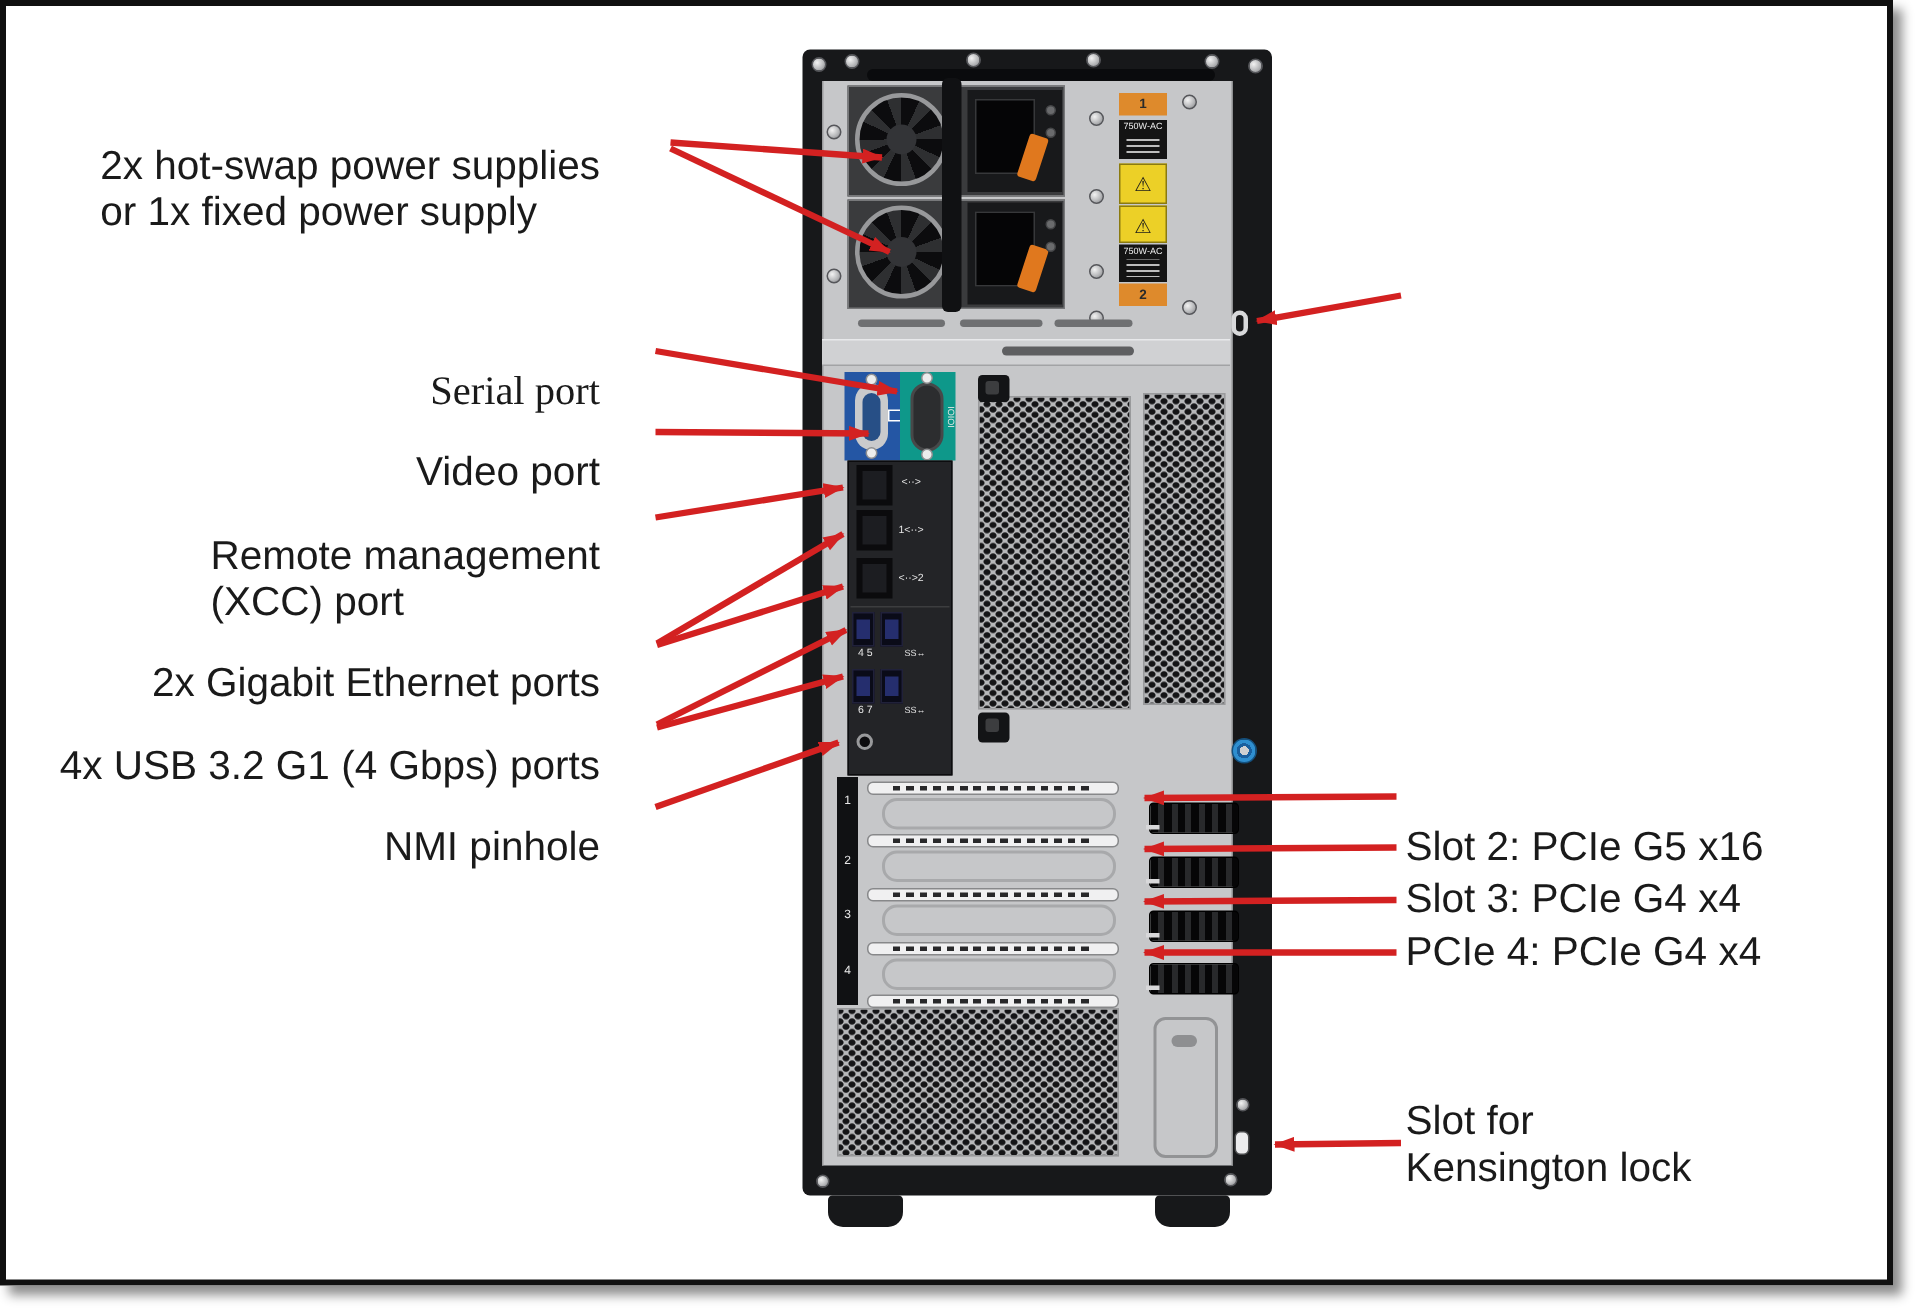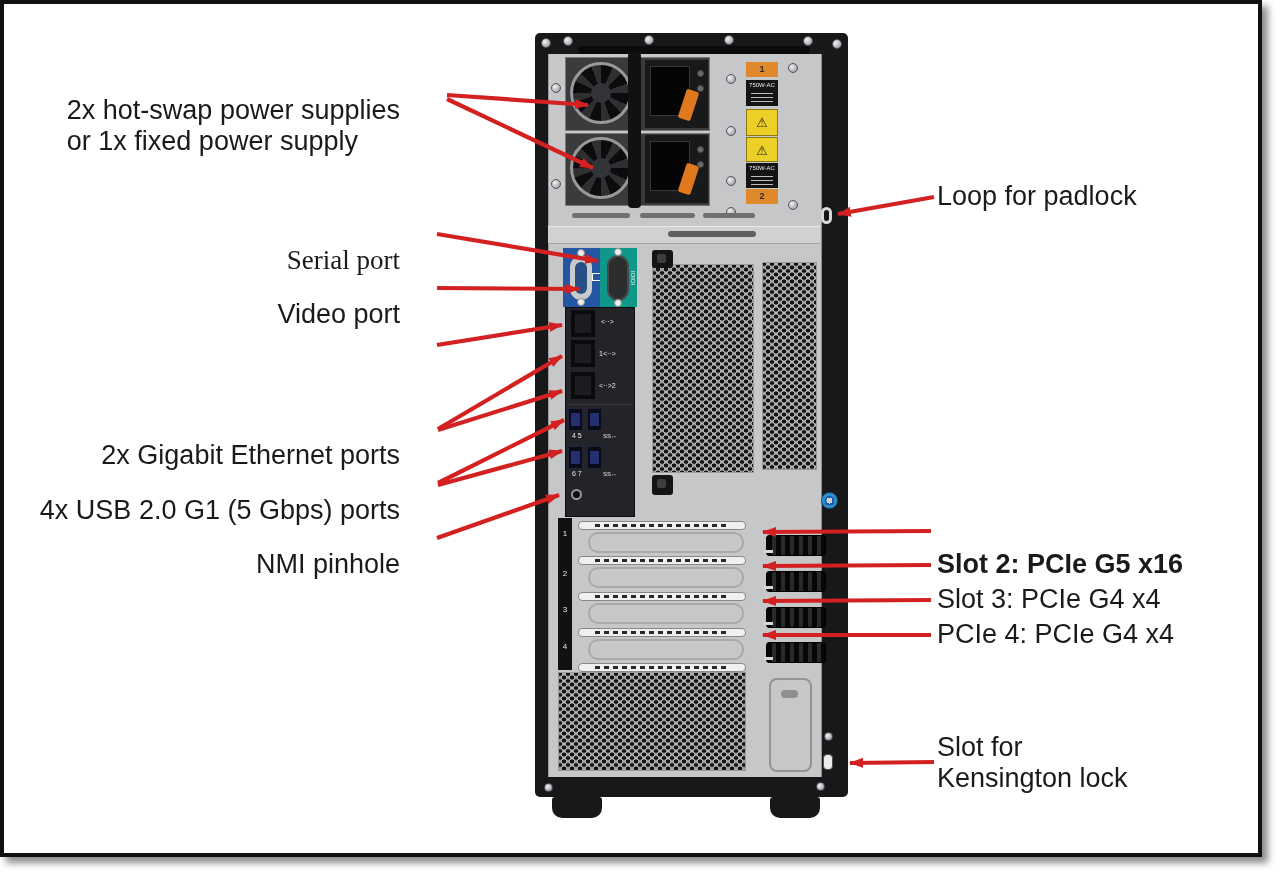--- a/index.html
+++ b/index.html
@@ -253,26 +253,27 @@
 
   <div class="abs screw" style="left:544px;top:783px;width:9px;height:9px;"></div>
   <div class="abs screw" style="left:816px;top:782px;width:9px;height:9px;"></div>
   <div class="abs foot" style="left:552px;"></div>
   <div class="abs foot" style="left:770px;"></div>
 
   <div class="abs lbl left" style="top:68px;">2x hot-swap power supplies
 or 1x fixed power supply</div>
   <div class="abs lbl left" style="top:218px;font-family:Liberation Serif, serif;">Serial port</div>
   <div class="abs lbl left" style="top:272px;">Video port</div>
+  <div class="abs lbl left" style="top:328px;">Remote management
+(XCC) port</div>
   <div class="abs lbl left" style="top:413px;">2x Gigabit Ethernet ports</div>
-  <div class="abs lbl left" style="top:468px;">4x USB 2.0 G1 (5 Gbps) ports</div>
+  <div class="abs lbl left" style="top:468px;">4x USB 3.2 G1 (4 Gbps) ports</div>
   <div class="abs lbl left" style="top:522px;">NMI pinhole</div>
 
-  <div class="abs lbl right" style="top:181px;">Loop for padlock</div>
-  <div class="abs lbl right" style="top:549px;font-weight:bold;">Slot 2: PCIe G5 x16</div>
+  <div class="abs lbl right" style="top:549px;">Slot 2: PCIe G5 x16</div>
   <div class="abs lbl right" style="top:584px;">Slot 3: PCIe G4 x4</div>
   <div class="abs lbl right" style="top:619px;">PCIe 4: PCIe G4 x4</div>
   <div class="abs lbl right" style="top:732px;">Slot for
 Kensington lock</div>
 
   <svg class="arrows" viewBox="0 0 1280 876">
     <defs>
       <marker id="ah" markerUnits="userSpaceOnUse" markerWidth="16" markerHeight="12" refX="13" refY="5" orient="auto">
         <path class="ah" d="M0,0 L14,5 L0,10 z"></path>
       </marker>

